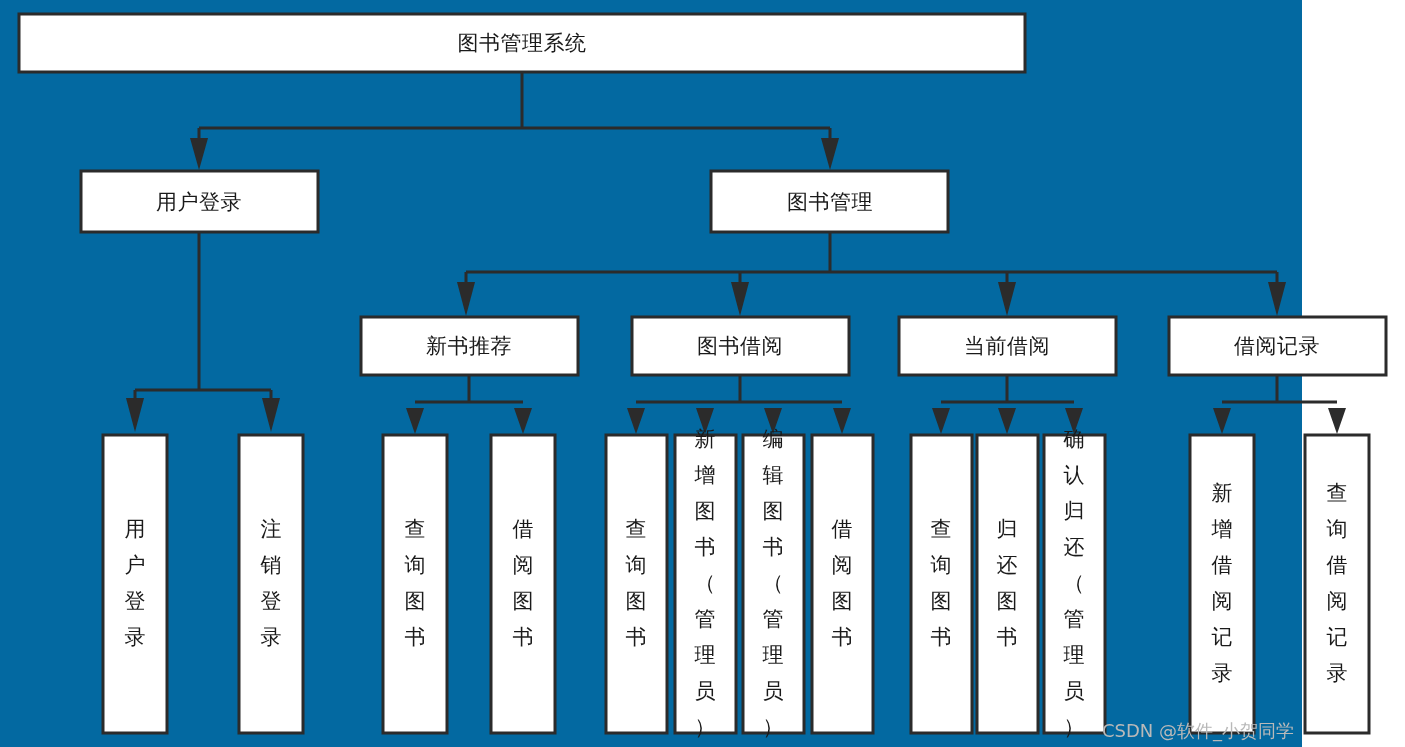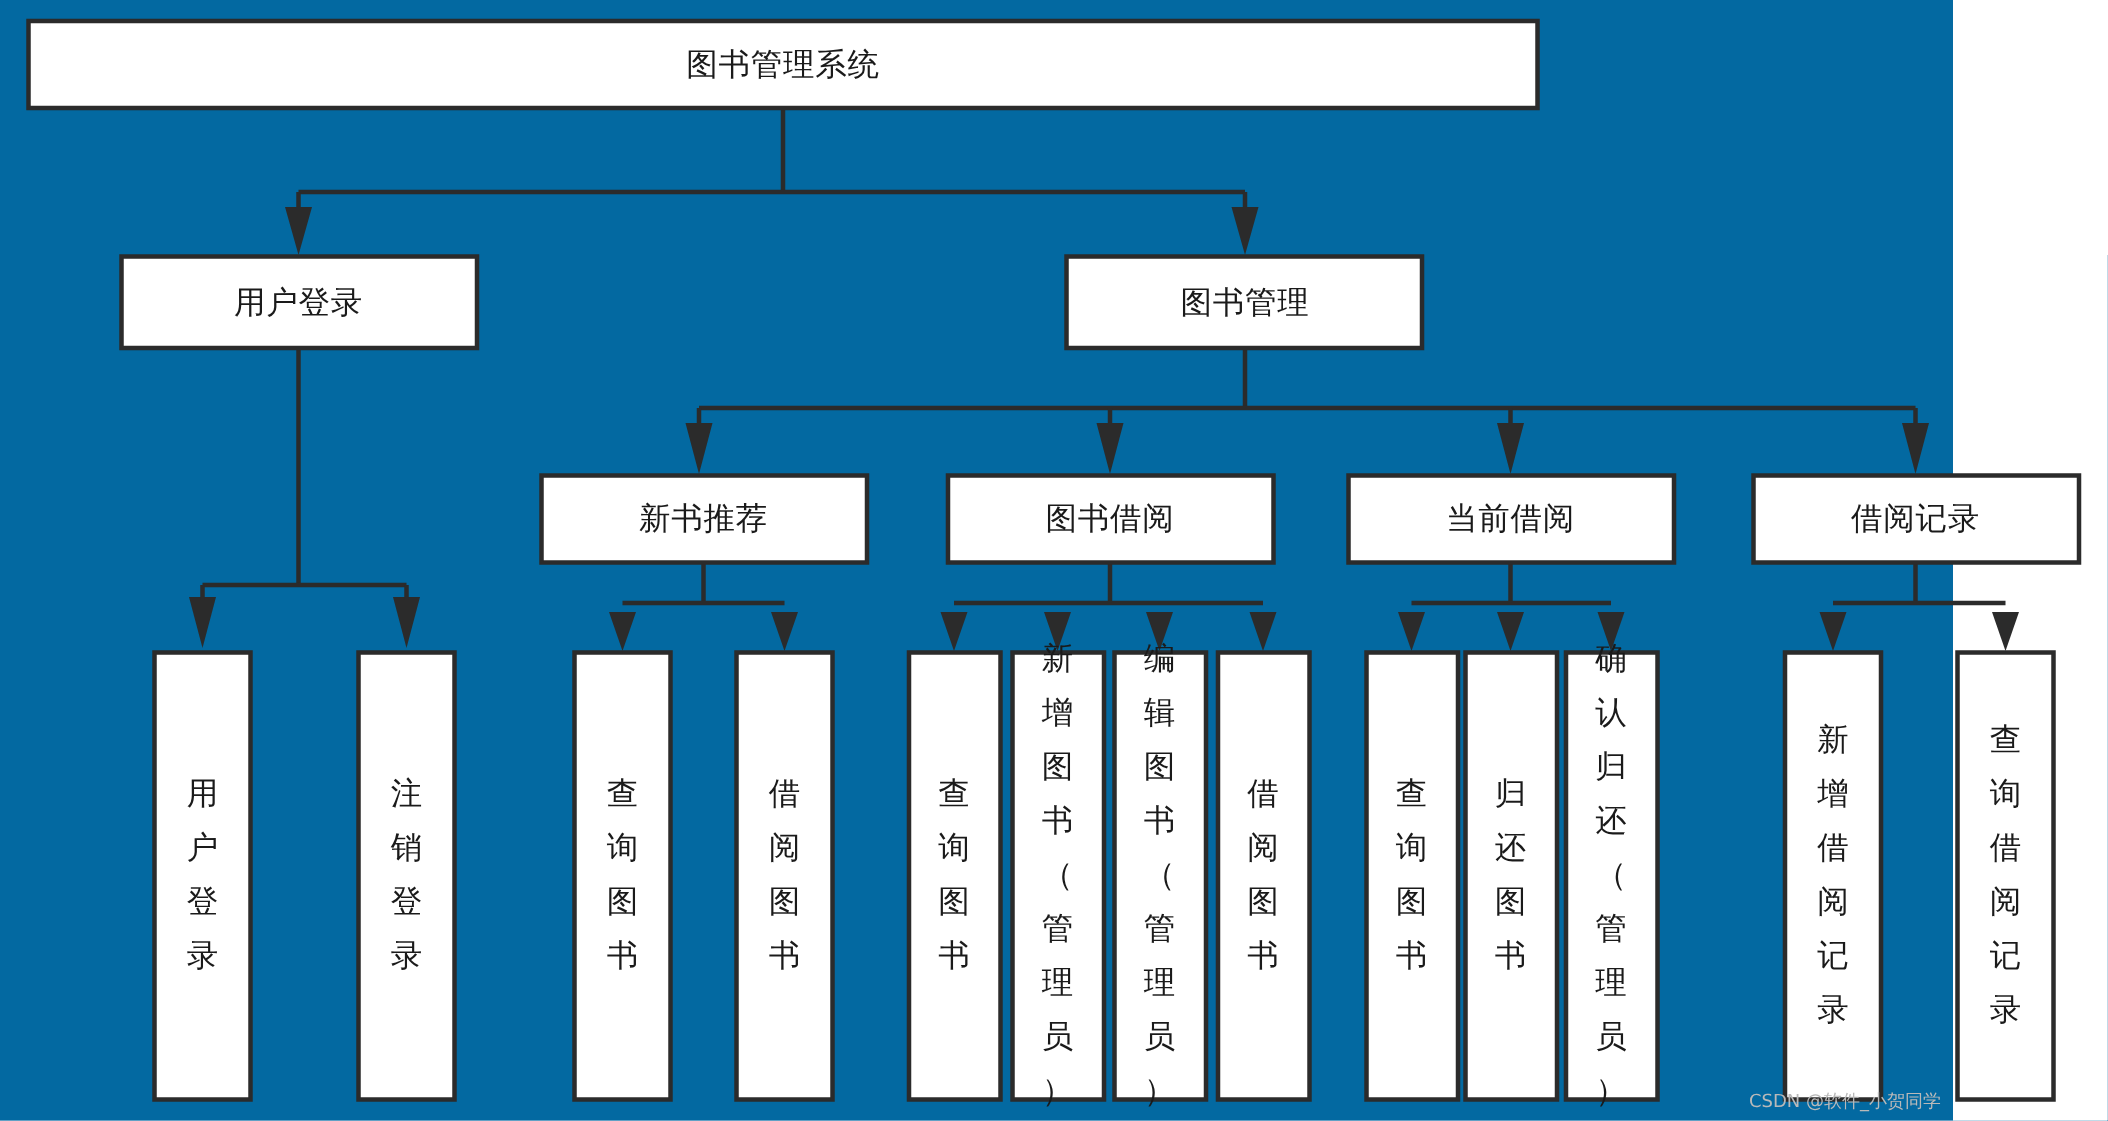--- a/index.html
+++ b/index.html
@@ -56,21 +56,21 @@
     font-size: 21px;
     fill: #1a1a1a;
     text-anchor: middle;
     letter-spacing: 0px;
   }
   .watermark-text {
     position: absolute;
     right: 8px;
     bottom: 4px;
     font-family: "DejaVu Sans", "Liberation Sans", sans-serif;
-    font-size: 12px;
+    font-size: 18px;
     color: #b9b9b9;
     white-space: nowrap;
     user-select: none;
     margin-top: 45px;
   }
 </style>
 </head>
 <body>
 
 <div id="diagram-root">

